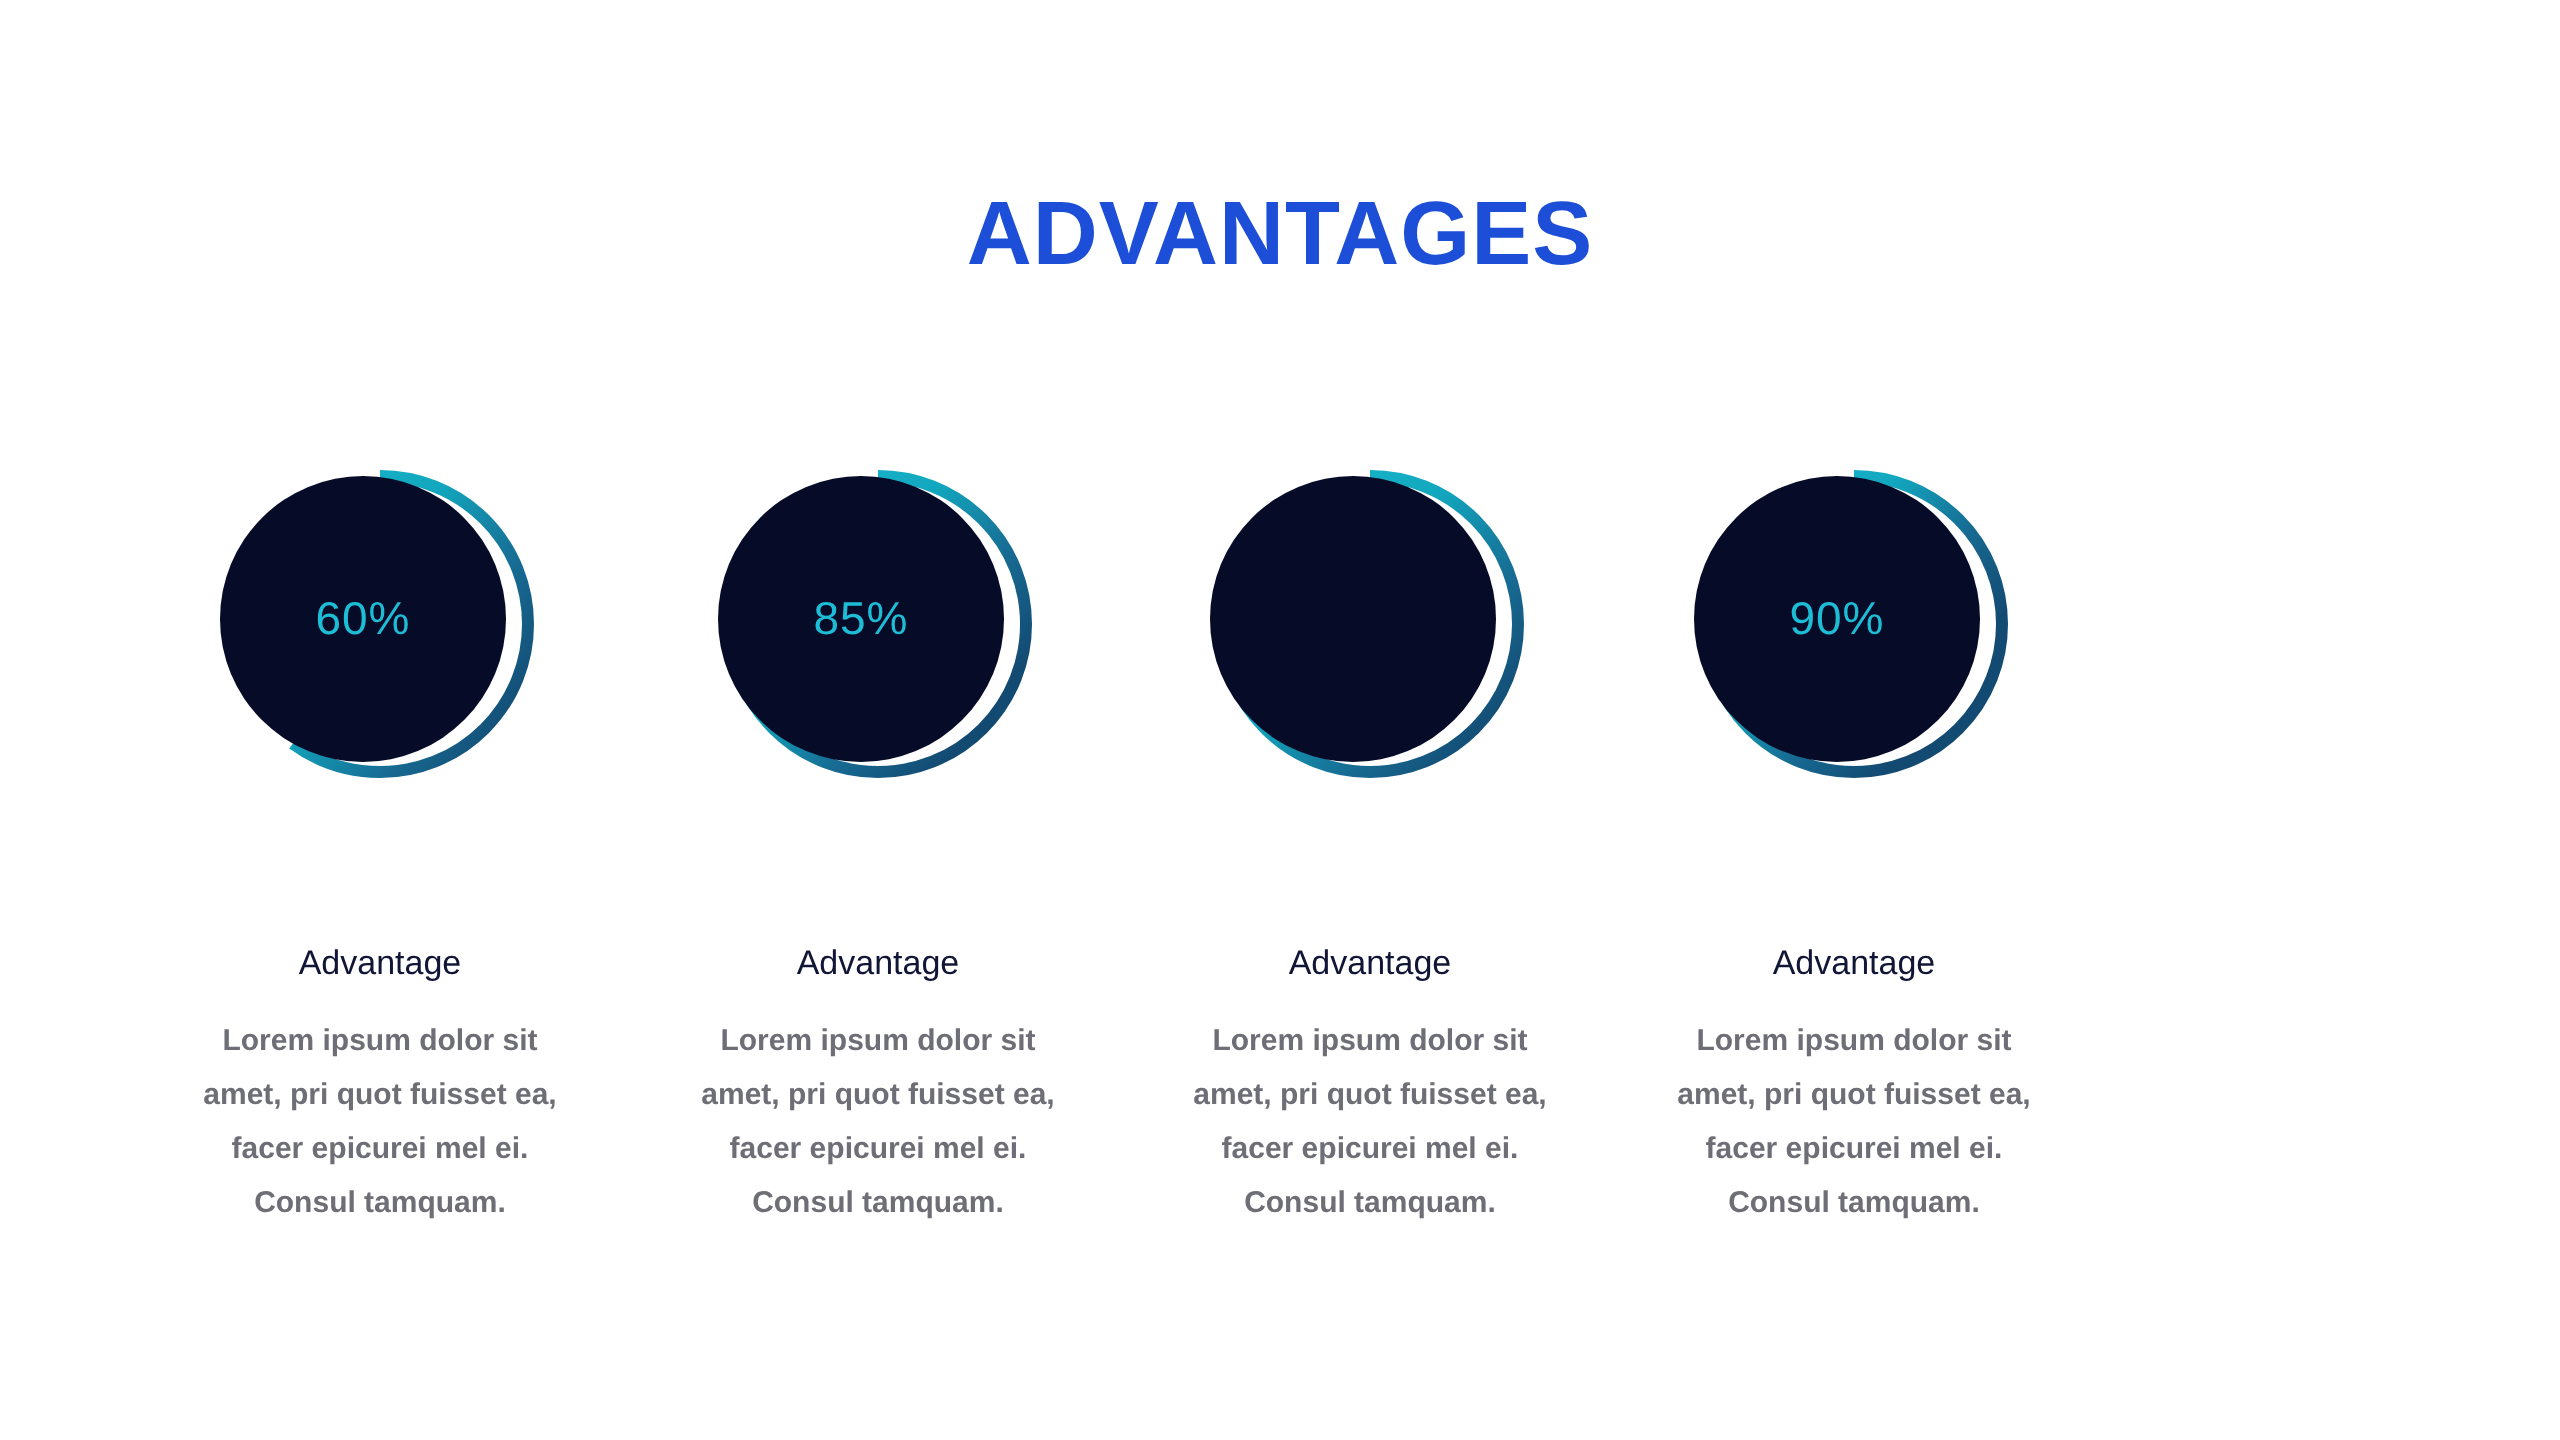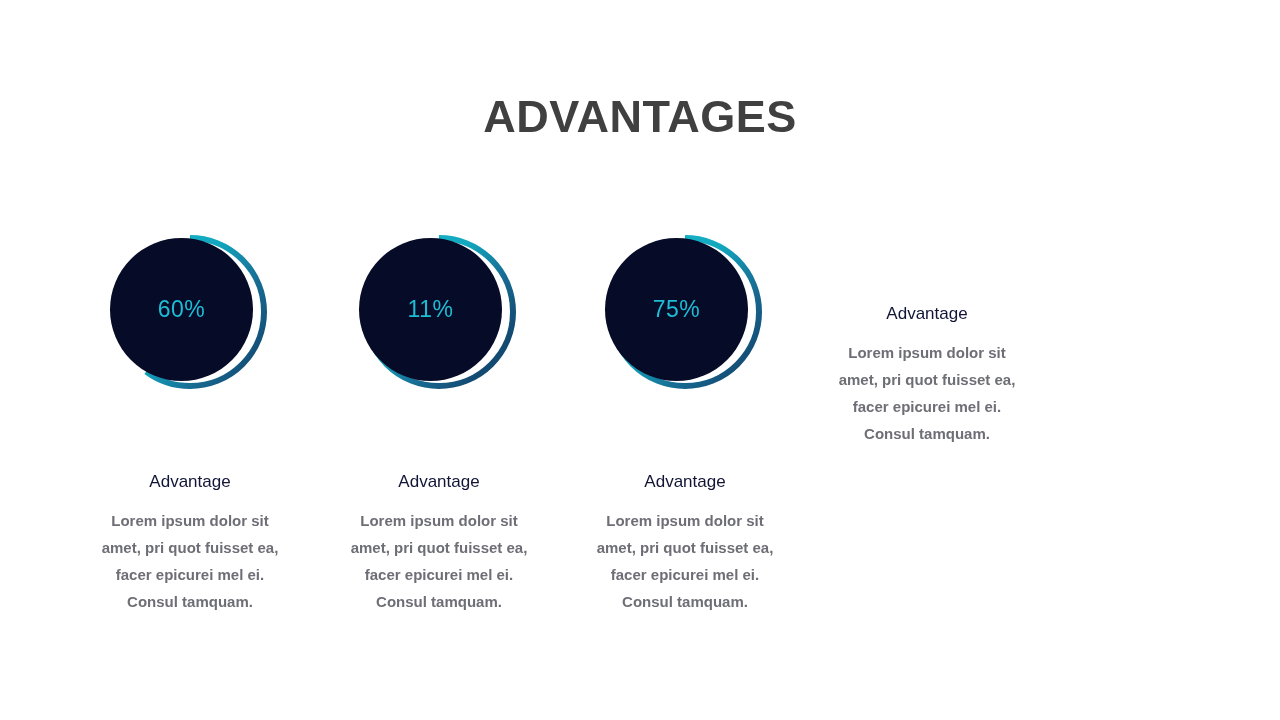--- a/index.html
+++ b/index.html
@@ -18,21 +18,21 @@
 
   
   #page-title {
     position:absolute;
     left:0; top:94px;
     width:1280px;
     text-align:center;
     font-size:45px;
     font-weight:bold;
     letter-spacing:0.5px;
-    color:#404040;
+    color:#1d4ed8;
     line-height:1;
     white-space:nowrap;
   }
 
   
   #cards {
     position:absolute;
     left:0; top:228px;
     width:1032px;
     display:flex;
@@ -143,46 +143,61 @@
               <stop offset="0%" stop-color="#19B8CC"></stop>
               <stop offset="38%" stop-color="#12A7BE"></stop>
               <stop offset="72%" stop-color="#176A92"></stop>
               <stop offset="100%" stop-color="#134A72"></stop>
             </linearGradient>
           </defs>
           <circle cx="84" cy="84" r="74" fill="none" stroke="#FFFFFF" stroke-width="6"></circle>
           <circle class="gauge-arc" cx="84" cy="84" r="74" fill="none" stroke="url(#grad2)" stroke-width="6" stroke-linecap="butt" transform="rotate(-90 84 84)" stroke-dasharray="395 70"></circle>
         </svg>
         <div class="gauge-core"></div>
-        <div class="gauge-value">11%</div>
+        <div class="gauge-value">85%</div>
       </div>
       <div class="card-title">Advantage</div>
       <div class="card-desc">Lorem ipsum dolor sit amet, pri quot fuisset ea, facer epicurei mel ei. Consul tamquam.</div>
     </div>
 
     <div class="card c3">
       <div class="gauge">
         <svg viewBox="0 0 168 168">
           <defs>
             <linearGradient id="grad3" x1="0.76" y1="0.02" x2="0.06" y2="0.86">
               <stop offset="0%" stop-color="#19B8CC"></stop>
               <stop offset="40%" stop-color="#12A7BE"></stop>
               <stop offset="74%" stop-color="#176A92"></stop>
               <stop offset="100%" stop-color="#134A72"></stop>
             </linearGradient>
           </defs>
           <circle cx="84" cy="84" r="74" fill="none" stroke="#FFFFFF" stroke-width="6"></circle>
           <circle class="gauge-arc" cx="84" cy="84" r="74" fill="none" stroke="url(#grad3)" stroke-width="6" stroke-linecap="butt" transform="rotate(-90 84 84)" stroke-dasharray="349 116"></circle>
         </svg>
         <div class="gauge-core"></div>
-        <div class="gauge-value">75%</div>
       </div>
       <div class="card-title">Advantage</div>
       <div class="card-desc">Lorem ipsum dolor sit amet, pri quot fuisset ea, facer epicurei mel ei. Consul tamquam.</div>
     </div>
 
     <div class="card c4">
+      <div class="gauge">
+        <svg viewBox="0 0 168 168">
+          <defs>
+            <linearGradient id="grad4" x1="0.70" y1="0.02" x2="0.16" y2="0.72">
+              <stop offset="0%" stop-color="#19B8CC"></stop>
+              <stop offset="36%" stop-color="#12A7BE"></stop>
+              <stop offset="70%" stop-color="#176A92"></stop>
+              <stop offset="100%" stop-color="#134A72"></stop>
+            </linearGradient>
+          </defs>
+          <circle cx="84" cy="84" r="74" fill="none" stroke="#FFFFFF" stroke-width="6"></circle>
+          <circle class="gauge-arc" cx="84" cy="84" r="74" fill="none" stroke="url(#grad4)" stroke-width="6" stroke-linecap="butt" transform="rotate(-90 84 84)" stroke-dasharray="419 47"></circle>
+        </svg>
+        <div class="gauge-core"></div>
+        <div class="gauge-value">90%</div>
+      </div>
       <div class="card-title">Advantage</div>
       <div class="card-desc">Lorem ipsum dolor sit amet, pri quot fuisset ea, facer epicurei mel ei. Consul tamquam.</div>
     </div>
 
   </div>
 </div>
 
 </body></html>

